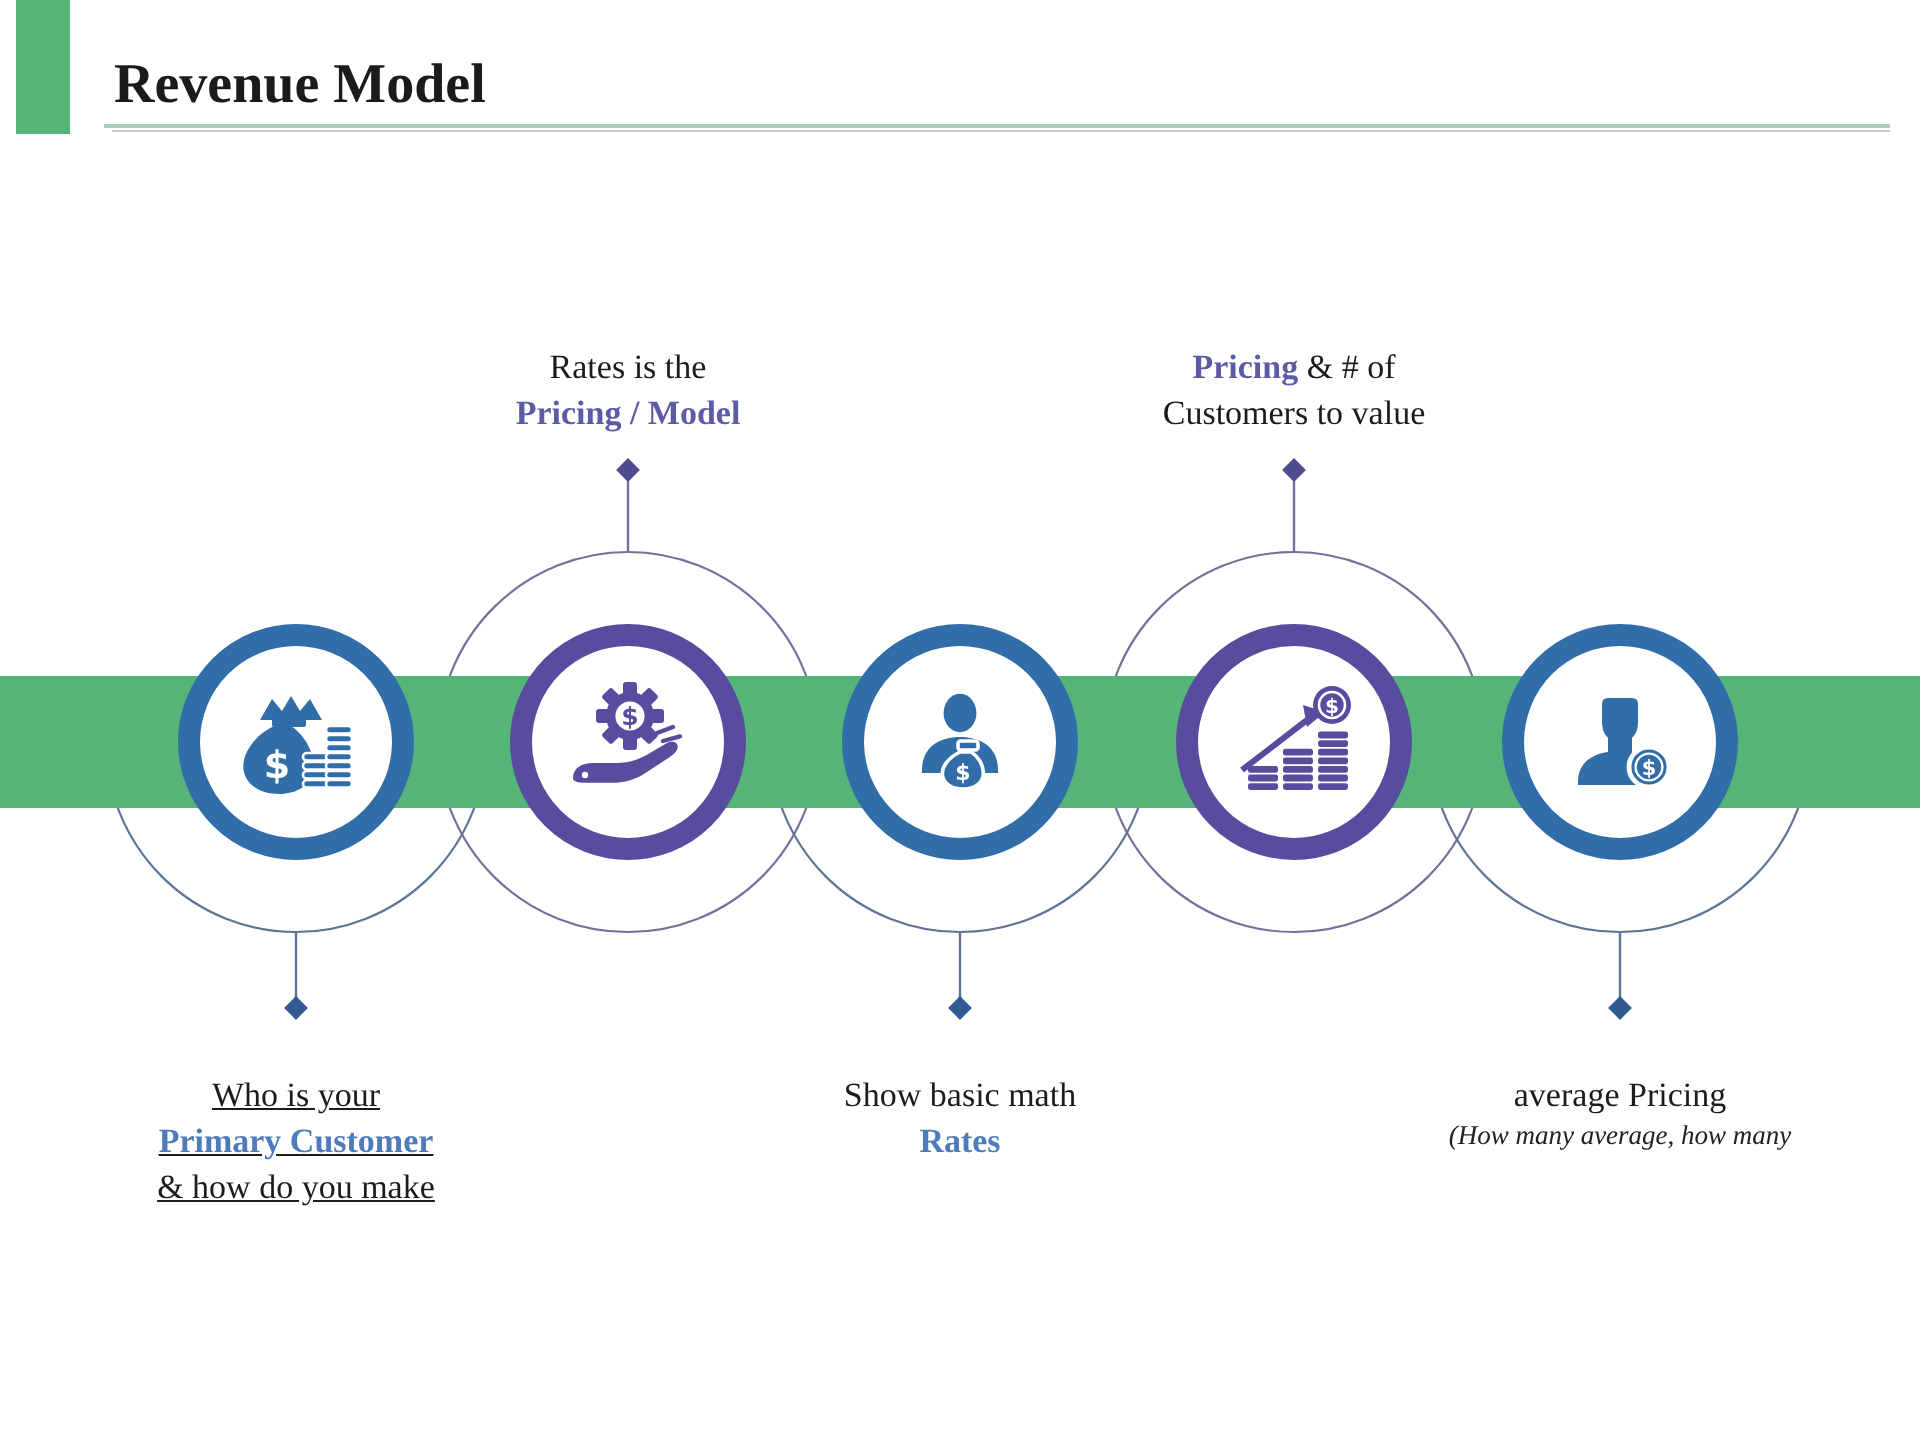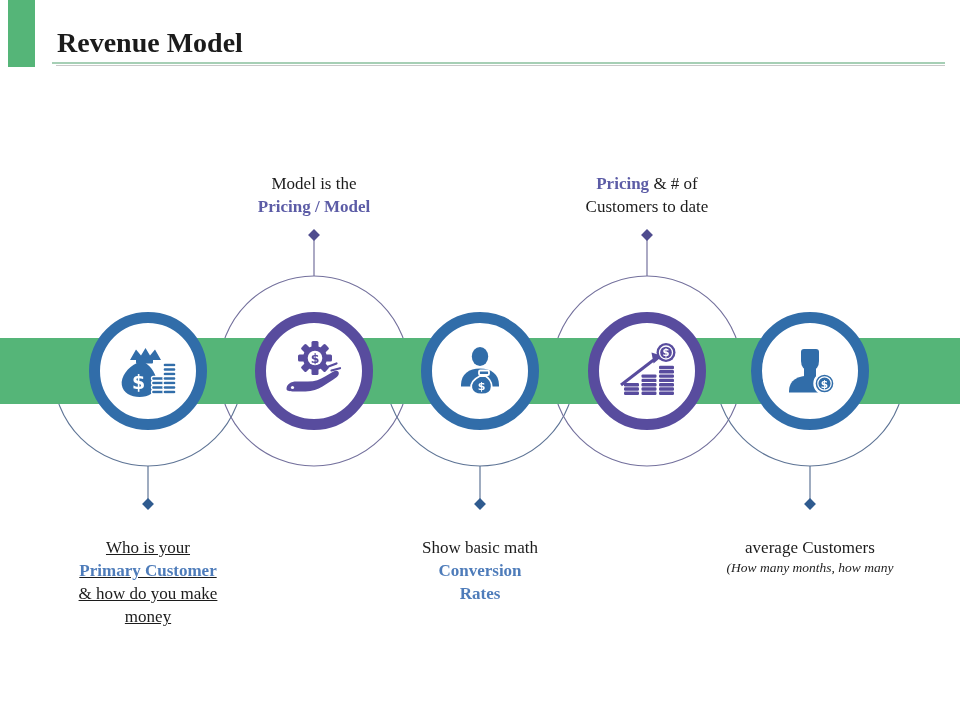--- a/index.html
+++ b/index.html
@@ -182,37 +182,35 @@
     <path fill="currentColor" d="M11,52 C11,41 20,36.5 32,36.5 C44,36.5 53,41 53,52 L53,53.5 L11,53.5 Z"></path>
     <circle cx="46.5" cy="44.5" r="10" fill="currentColor" stroke="#fff" stroke-width="2.4"></circle>
     <circle cx="46.5" cy="44.5" r="6.7" fill="none" stroke="#fff" stroke-width="1.2"></circle>
     <text x="46.5" y="48.6" font-family="DejaVu Sans, sans-serif" font-weight="bold" font-size="10.5" fill="#fff" text-anchor="middle">$</text>
   </svg>
 
   <div class="lbl lbl-bottom s1">
     <div><span>Who is your</span></div>
     <div><span class="em-blue">Primary Customer</span></div>
     <div><span>&amp; how do you make</span></div>
-    <div><span>money</span></div>
   </div>
 
   <div class="lbl lbl-top s2">
-    <div><span>Model is the</span></div>
+    <div><span>Rates is the</span></div>
     <div><span class="em-purple">Pricing / Model</span></div>
   </div>
 
   <div class="lbl lbl-bottom s3">
     <div><span>Show basic math</span></div>
-    <div><span class="em-blue">Conversion</span></div>
     <div><span class="em-blue">Rates</span></div>
   </div>
 
   <div class="lbl lbl-top s4">
     <div><span class="em-purple">Pricing</span><span> &amp; # of</span></div>
-    <div><span>Customers to date</span></div>
+    <div><span>Customers to value</span></div>
   </div>
 
   <div class="lbl lbl-bottom s5">
-    <div><span>average Customers</span></div>
-    <div class="it-line"><span>(How many months, how many</span></div>
+    <div><span>average Pricing</span></div>
+    <div class="it-line"><span>(How many average, how many</span></div>
   </div>
 
 </div>
 
 </body></html>

